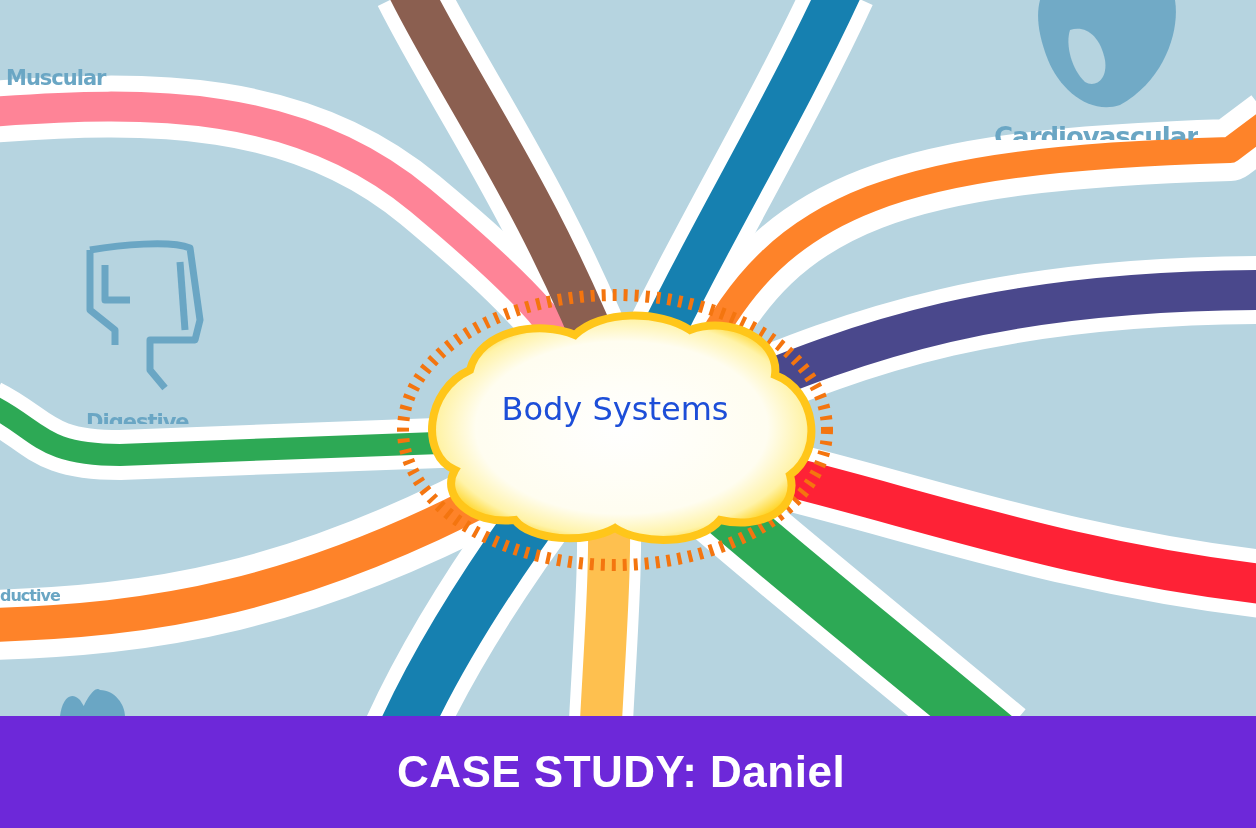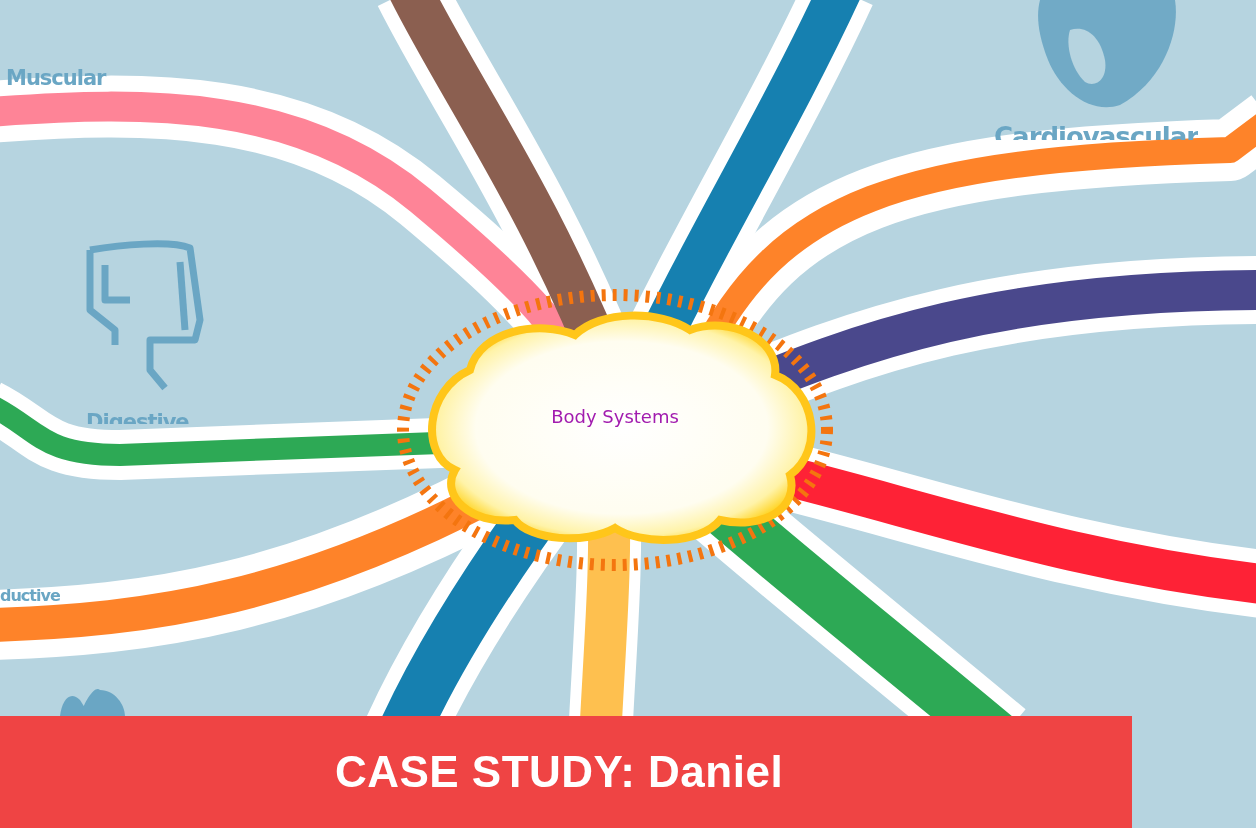--- a/index.html
+++ b/index.html
@@ -1,21 +1,21 @@
 <!DOCTYPE html>
 <html><head>
 <meta charset="utf-8">
 <style>
   html, body { margin: 0; padding: 0; }
   body { width: 1256px; height: 828px; overflow: hidden; background: #b6d4e0; position: relative; font-family: "DejaVu Sans", sans-serif; }
   #map { position: absolute; left: 0; top: 0; width: 1256px; height: 716px; overflow: hidden; background: #b6d4e0; }
   #map svg { position: absolute; left: 0; top: 0; }
   .faded-label { position: absolute; color: #6aa6c4; font-weight: bold; font-family: "DejaVu Sans", sans-serif; letter-spacing: -1px; }
-  .center-label { position: absolute; left: 470px; top: 406px; width: 290px; text-align: center; font-family: "DejaVu Sans", sans-serif; font-size: 18px; color: #a21caf; letter-spacing: 0px; }
-  #banner { position: absolute; left: 0; top: 716px; width: 1132px; height: 112px; background: #ef4444; display: flex; align-items: center; justify-content: center; }
+  .center-label { position: absolute; left: 470px; top: 390px; width: 290px; text-align: center; font-family: "DejaVu Sans", sans-serif; font-size: 32px; color: #1d4ed8; letter-spacing: 0px; }
+  #banner { position: absolute; left: 0; top: 716px; width: 1256px; height: 112px; background: #6d28d9; display: flex; align-items: center; justify-content: center; }
   #banner span { color: #ffffff; font-family: "Liberation Sans", sans-serif; font-weight: bold; font-size: 44px; letter-spacing: 0.5px; margin-left: -14px; }
 </style>
 </head>
 <body>
 
 <div id="map">
   <svg width="1256" height="716" viewBox="0 0 1256 716">
     <defs>
       <radialGradient id="cloudFill" cx="50%" cy="50%" r="55%">
         <stop offset="0%" stop-color="#ffffff"></stop>

